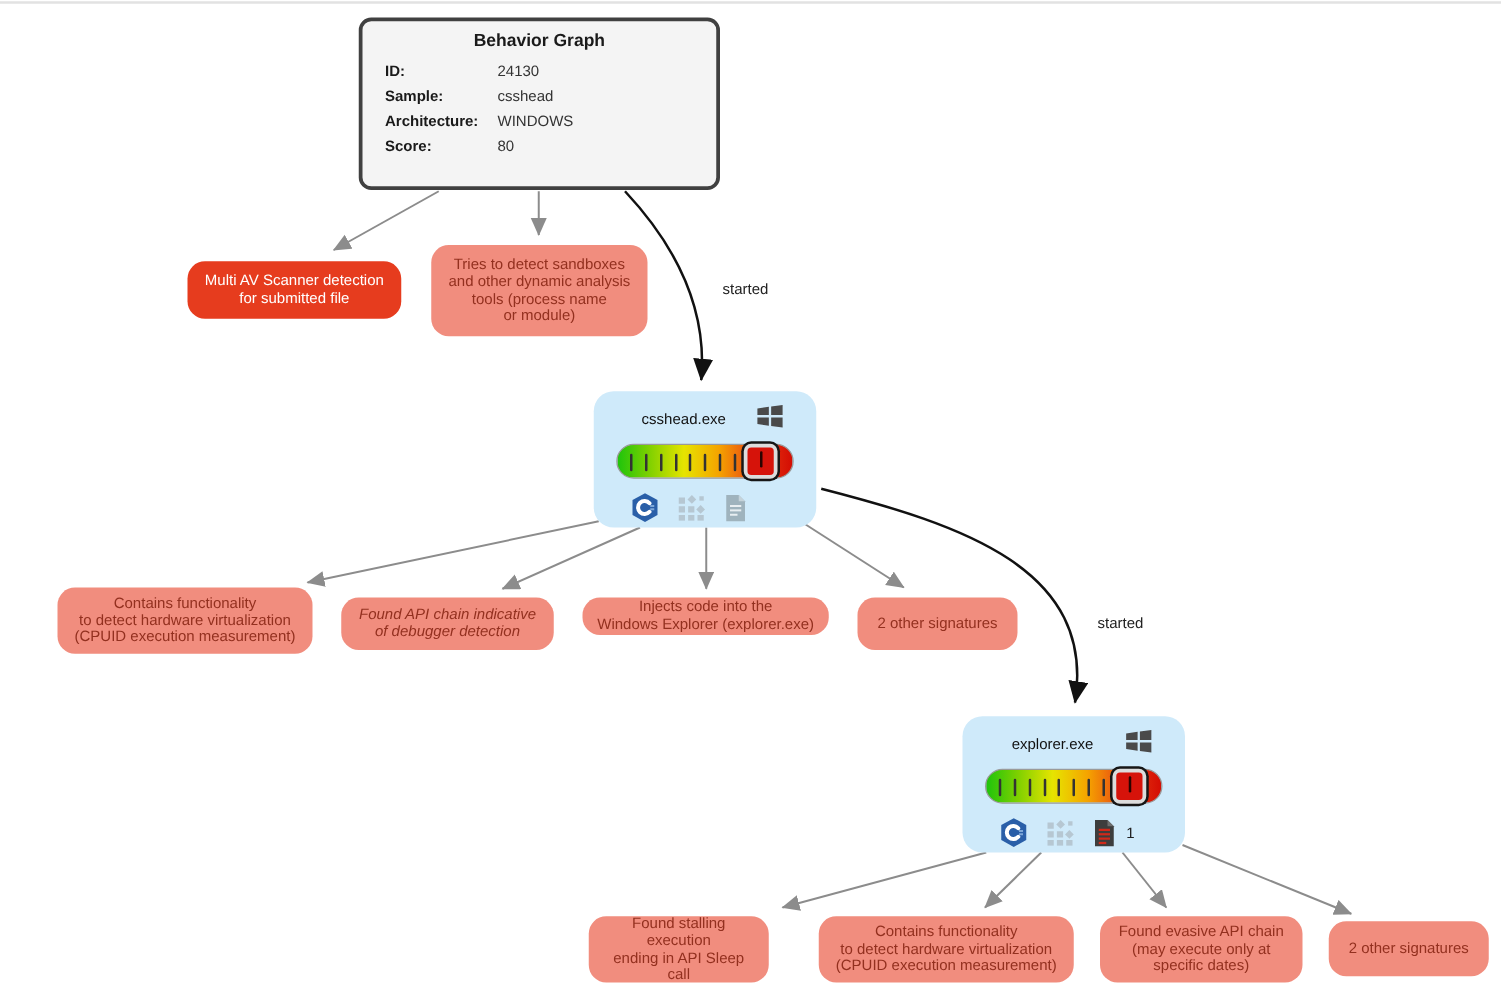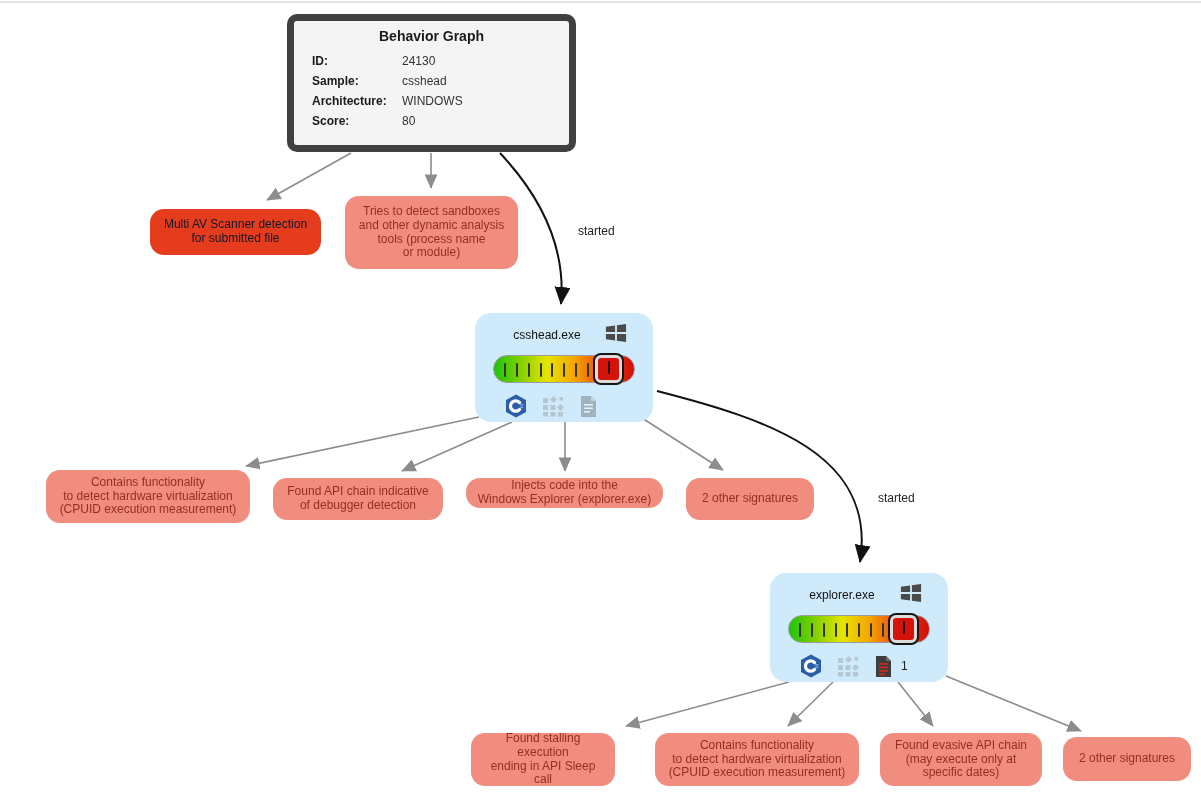--- a/index.html
+++ b/index.html
@@ -2,31 +2,31 @@
 <html><head>
 <meta charset="utf-8">
 <style>
   * { margin:0; padding:0; box-sizing:border-box; }
   body { font-family:"Liberation Sans", sans-serif; background:#fff; }
   #stage { position:relative; width:1201px; height:798px; background:#fff; overflow:hidden; }
   #topline { position:absolute; left:0; top:1px; width:100%; height:2px; background:#e2e2e2; }
 
   
   .hcard { position:absolute; left:287px; top:14px; width:289px; height:138px;
-           background:#f4f4f4; border:7px solid #404040; border-radius:10px; padding:7px 0 0 0; }
+           background:#f4f4f4; border:3px solid #404040; border-radius:10px; padding:7px 0 0 0; }
   .hcard-title { text-align:center; font-size:14px; font-weight:bold; color:#1a1a1a; margin-bottom:7px; }
   .hrow { display:flex; height:20px; align-items:center; font-size:12px; }
   .hrow .lab { width:90px; margin-left:18px; font-weight:bold; color:#1a1a1a; }
   .hrow .val { color:#333; margin-left:0px; }
 
   
   .sig { position:absolute; border-radius:14px; display:flex; align-items:center; justify-content:center;
          text-align:center; font-size:12px; line-height:1.15; white-space:pre-line; padding:4px 8px; }
   .sev-med { background:#f18d7e; color:#93301f; }
-  .sev-high { background:#e63c1e; color:#0f172a; }
+  .sev-high { background:#e63c1e; color:#ffffff; }
 
   
   .pnode { position:absolute; width:178px; height:109px; background:#cfeafa; border-radius:16px; }
   .pnode-head { display:flex; align-items:center; padding:12px 26px 0 14px; height:32px; }
   .pname { flex:1; text-align:center; font-size:12px; color:#111; }
   .gauge { position:relative; margin:10px auto 0 auto; width:142px; height:28px; border-radius:14px;
            border:1px solid #9a9a9a;
            background:linear-gradient(90deg,#1ec40c 0%,#7ed000 18%,#e6e400 38%,#f5a300 58%,#e84414 78%,#d40c03 100%); }
   .tick { position:absolute; top:7px; width:2px; height:14px; background:#333; border-radius:1px; }
   .slider { position:absolute; top:-1px; left:101px; width:27px; height:28px; background:#d6130a;
@@ -160,21 +160,21 @@
         </svg>
       </span>
     </div>
   </div>
 
   <div class="sig sev-med" style="left:46px; top:470px; width:204px; height:53px;">
     <span>Contains functionality
 to detect hardware virtualization
 (CPUID execution measurement)</span>
   </div>
-  <div class="sig sev-med" style="left:273px; top:478px; width:170px; height:42px;">
+  <div class="sig sev-med" style="left:273px; top:478px; width:170px; height:42px;font-style:italic;">
     <span>Found API chain indicative
 of debugger detection</span>
   </div>
   <div class="sig sev-med" style="left:466px; top:478px; width:197px; height:30px;">
     <span>Injects code into the
 Windows Explorer (explorer.exe)</span>
   </div>
   <div class="sig sev-med" style="left:686px; top:478px; width:128px; height:42px;">
     <span>2 other signatures</span>
   </div>

